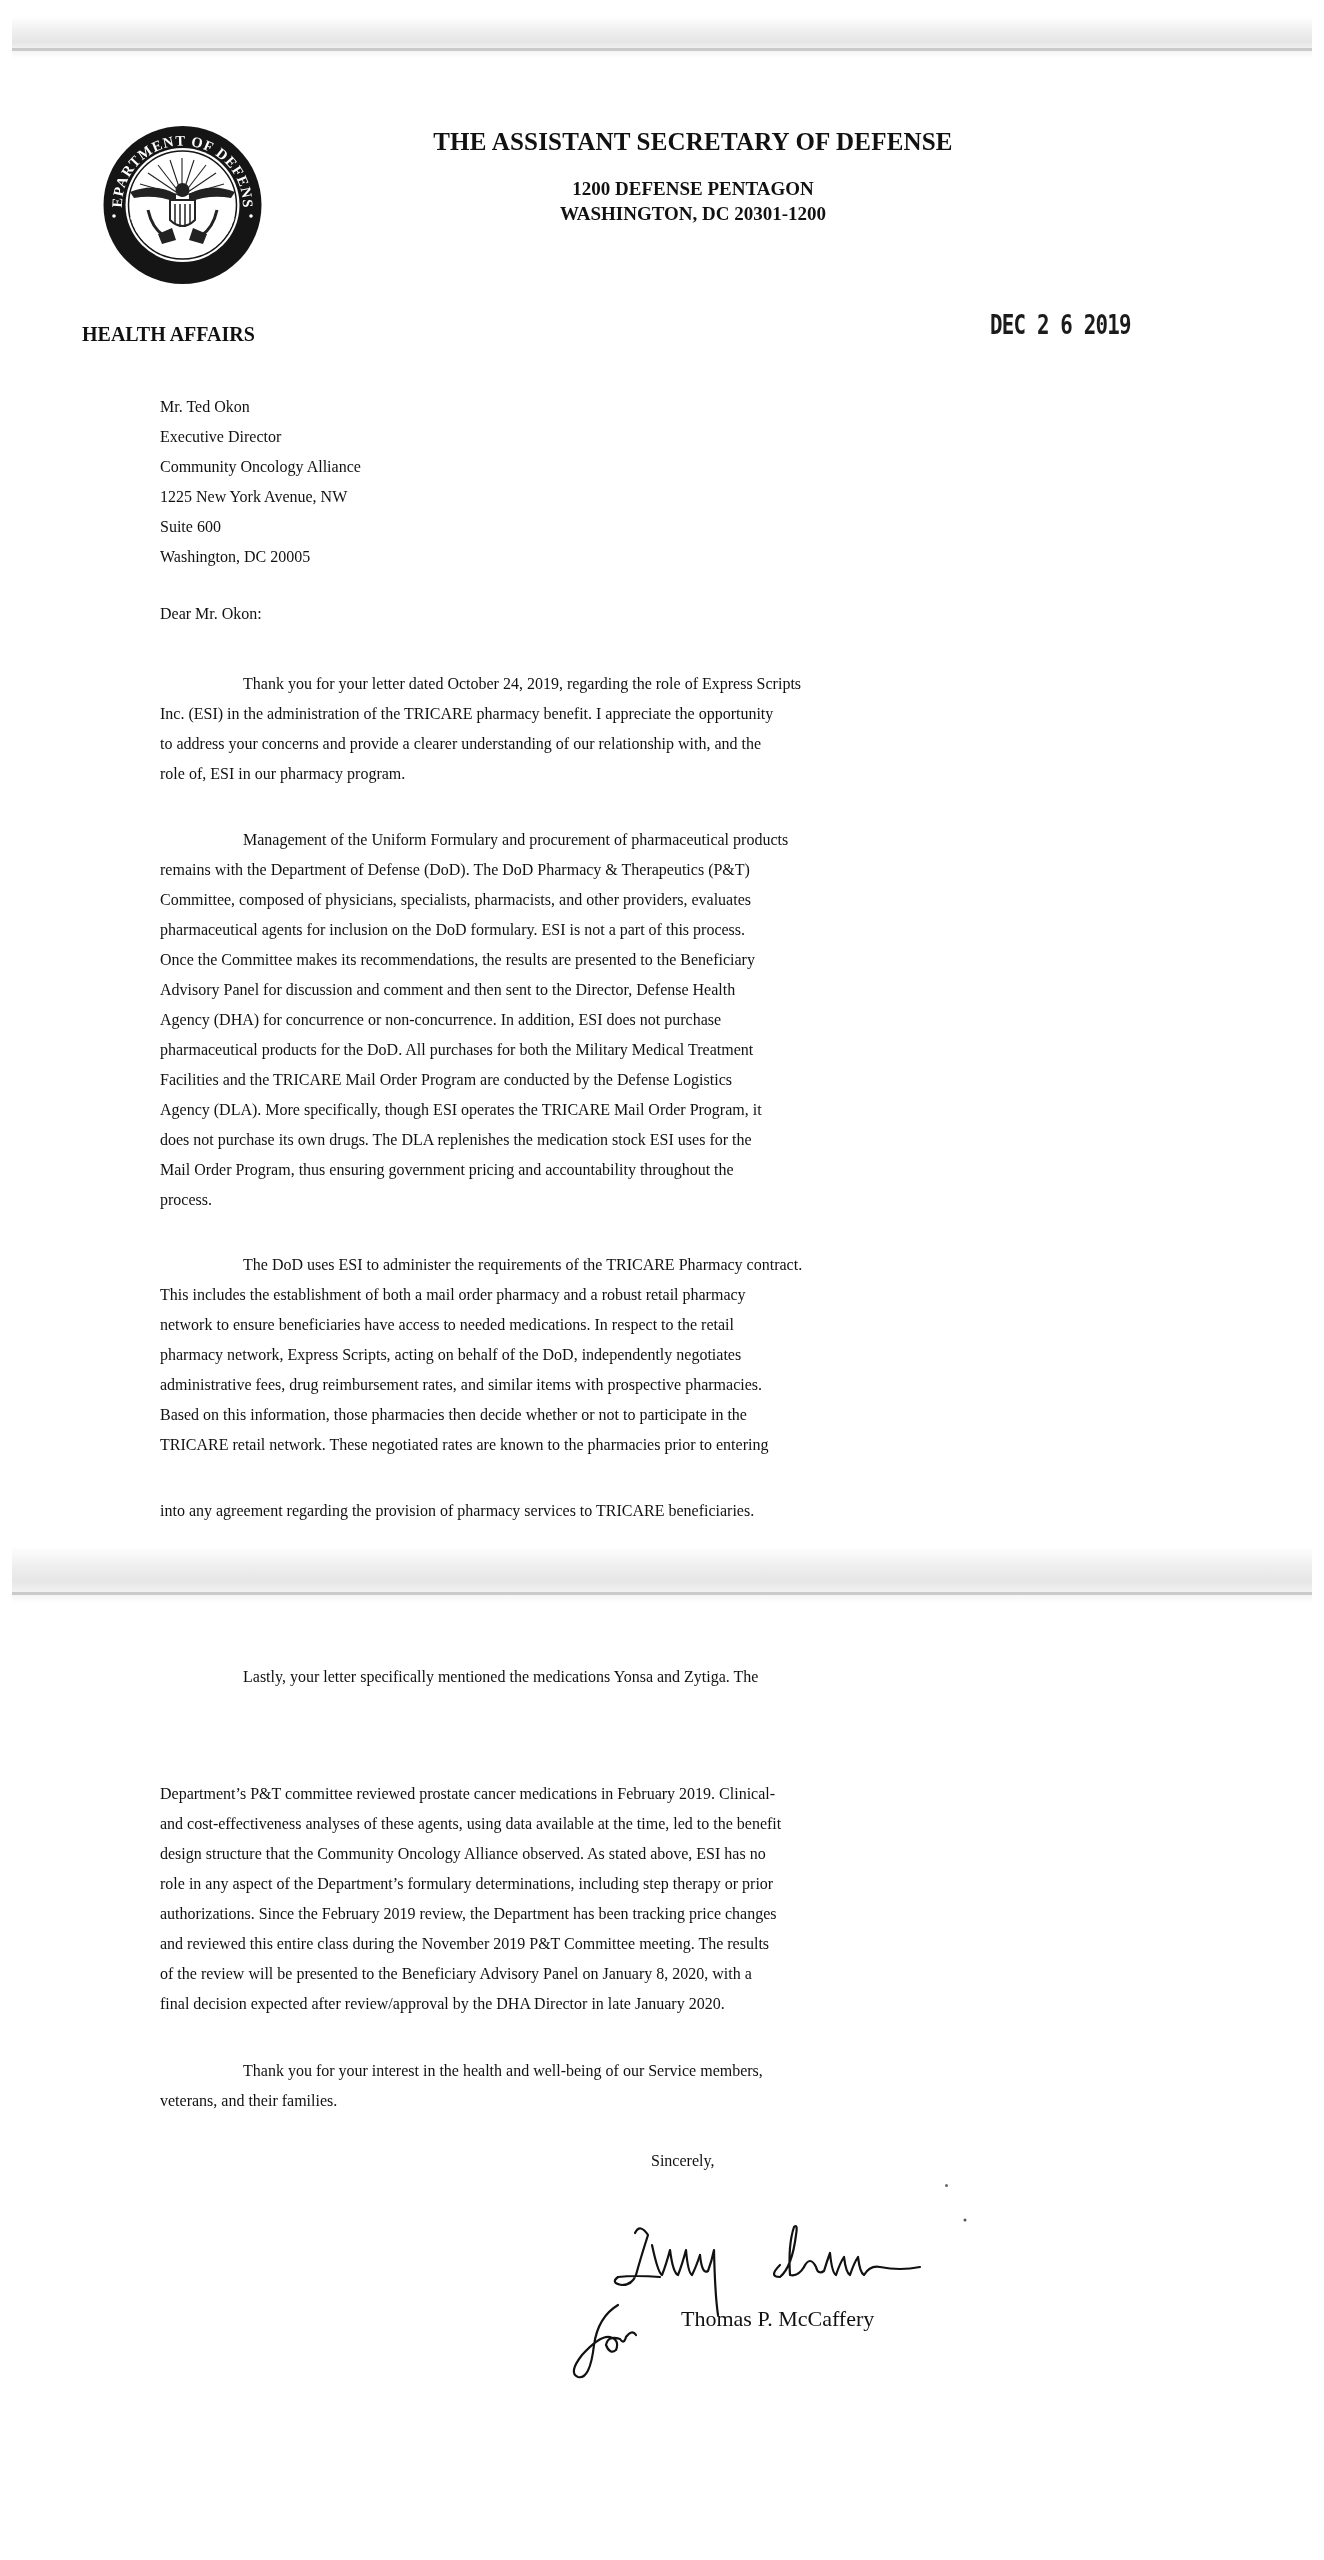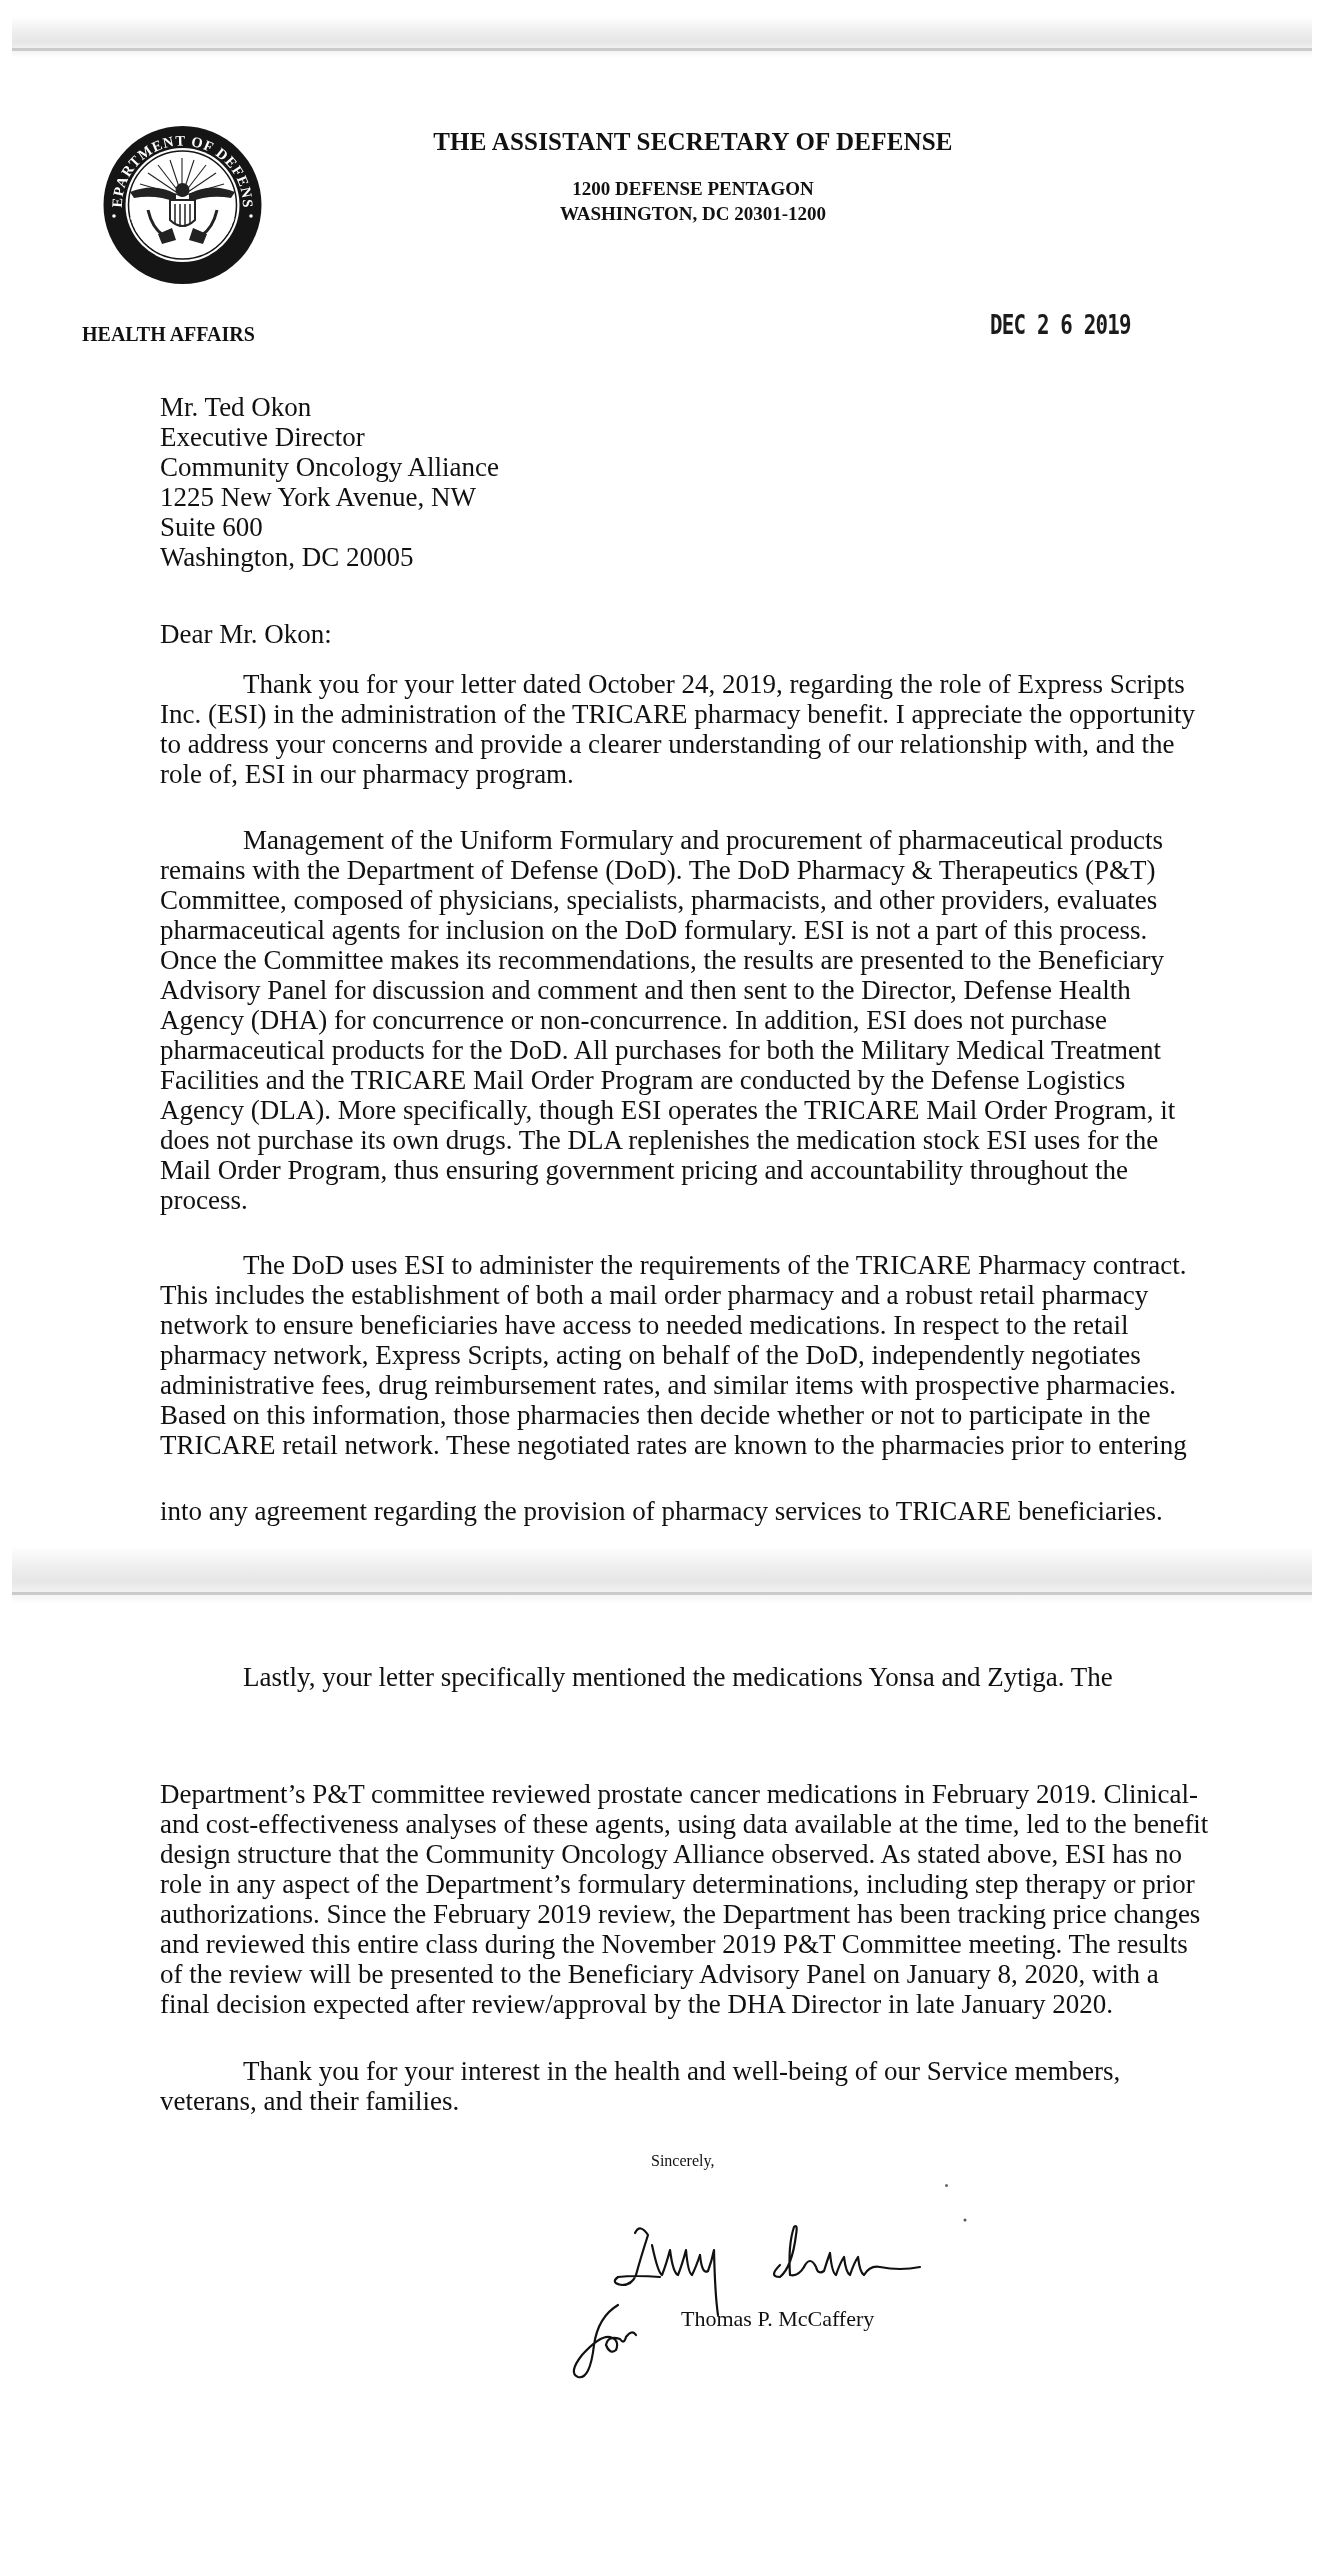--- a/index.html
+++ b/index.html
@@ -8,21 +8,21 @@
   .scanband { position:absolute; left:12px; width:1300px; height:40px;
     background:linear-gradient(to bottom, #fdfdfd 0%, #eeeeee 35%, #e6e6e6 60%, #f3f3f3 80%, #ffffff 100%); }
   .scanband .edge { position:absolute; left:0; right:0; height:3px; background:#b9b9b9; opacity:0.7; }
   .letterhead-title { position:absolute; left:0; width:1386px; top:128px; text-align:center;
     font-weight:bold; font-size:25px; letter-spacing:0.2px; }
   .letterhead-addr { position:absolute; left:0; width:1386px; text-align:center; font-weight:bold; font-size:19px; }
   .seal { position:absolute; left:100px; top:124px; width:165px; height:162px; }
   .office { position:absolute; left:82px; top:323px; font-weight:bold; font-size:20px; }
   .stamp { position:absolute; left:990px; top:310px; font-family:"DejaVu Sans Mono","Liberation Mono",monospace;
     font-weight:bold; font-size:26px; letter-spacing:-1px; color:#1b1b1b; transform:scaleX(0.8); transform-origin:left; }
-  .line { position:absolute; left:160px; font-size:27px; white-space:nowrap; line-height:30px; }
+  .line { position:absolute; left:160px; font-size:16px; white-space:nowrap; line-height:30px; }
   .indent { left:243px; }
   .closing { position:absolute; left:651px; font-size:16px; }
   .signame { position:absolute; left:681px; font-size:22px; }
   .signature { position:absolute; left:540px; top:2205px; width:480px; height:190px; }
   .speck { position:absolute; width:3px; height:3px; background:#666; border-radius:50%; }
 </style>
 </head>
 <body>
 
 <div class="scanband" style="top:18px;">
@@ -83,21 +83,21 @@
 
 <div>
   <div class="line" style="top:392px;">Mr. Ted Okon</div>
   <div class="line" style="top:422px;">Executive Director</div>
   <div class="line" style="top:452px;">Community Oncology Alliance</div>
   <div class="line" style="top:482px;">1225 New York Avenue, NW</div>
   <div class="line" style="top:512px;">Suite 600</div>
   <div class="line" style="top:542px;text-align:center;">Washington, DC  20005</div>
 </div>
 
-<div class="line" style="top:619px;font-family:Liberation Serif, serif;">Dear Mr. Okon:</div>
+<div class="line" style="top:599px;font-family:Liberation Serif, serif;">Dear Mr. Okon:</div>
 
 <div>
   <div class="line indent" style="top:669px;">Thank you for your letter dated October 24, 2019, regarding the role of Express Scripts</div>
   <div class="line" style="top:699px;">Inc. (ESI) in the administration of the TRICARE pharmacy benefit.  I appreciate the opportunity</div>
   <div class="line" style="top:729px;">to address your concerns and provide a clearer understanding of our relationship with, and the</div>
   <div class="line" style="top:759px;">role of, ESI in our pharmacy program.</div>
 </div>
 
 <div>
   <div class="line indent" style="top:825px;">Management of the Uniform Formulary and procurement of pharmaceutical products</div>

